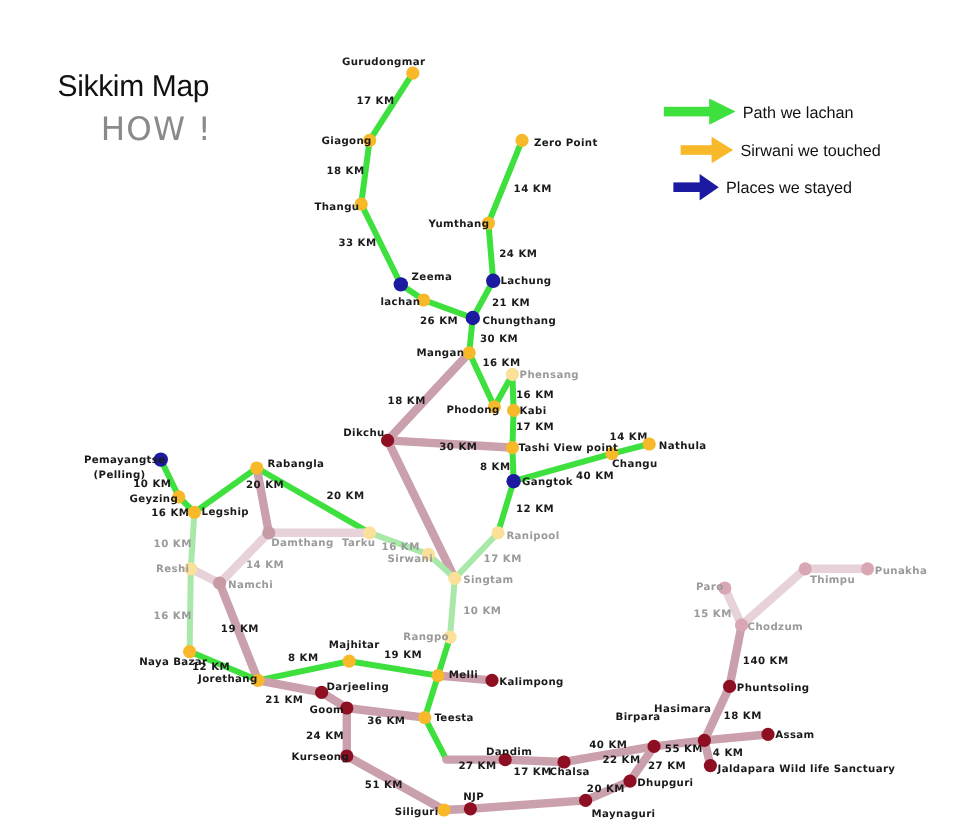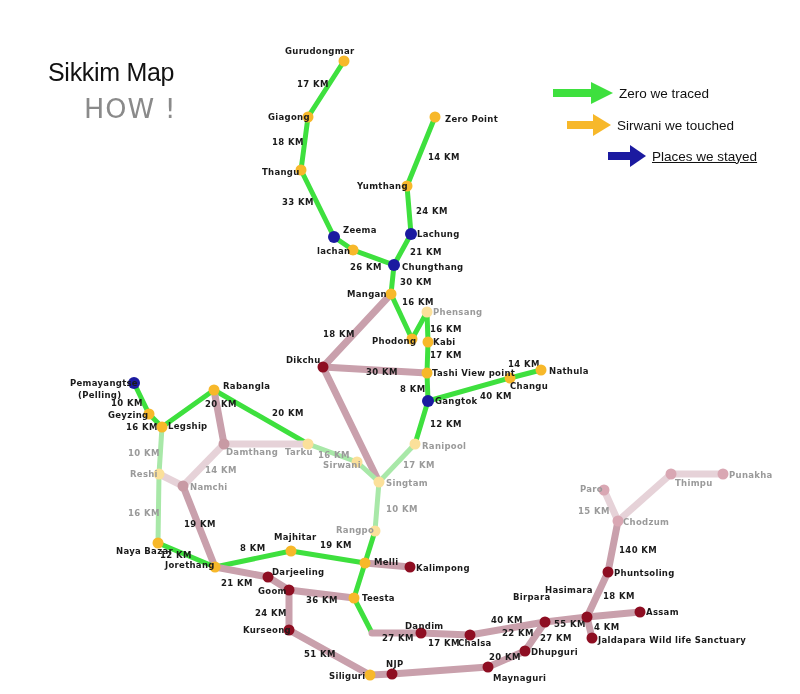--- a/index.html
+++ b/index.html
@@ -18,30 +18,30 @@
 <body>
 
 <div class="title">Sikkim Map</div>
 <div class="subtitle">HOW !</div>
 
 <div class="legend-item" style="left:553px; top:82px;">
   <svg width="60" height="22">
     <rect x="0" y="7" width="40" height="8" fill="#3ee03e"></rect>
     <polygon points="38,0 60,11 38,22" fill="#3ee03e"></polygon>
   </svg>
-  <span>Zero we traced</span>
+  <span>Path we lachan</span>
 </div>
 <div class="legend-item" style="left:567px; top:114px;">
   <svg width="44" height="22">
     <rect x="0" y="7" width="28" height="8" fill="#f7b82a"></rect>
     <polygon points="26,0 44,11 26,22" fill="#f7b82a"></polygon>
   </svg>
   <span>Sirwani we touched</span>
 </div>
-<div class="legend-item" style="left:608px; top:145px;text-decoration:underline;">
+<div class="legend-item" style="left:561px; top:145px;">
   <svg width="38" height="22">
     <rect x="0" y="7" width="24" height="8" fill="#1b1aa0"></rect>
     <polygon points="22,0 38,11 22,22" fill="#1b1aa0"></polygon>
   </svg>
   <span>Places we stayed</span>
 </div>
 
 <svg id="map" viewBox="0 0 800 694">
   <g id="routes">
       <line x1="344" y1="61" x2="308" y2="117" stroke="#3ee03e" stroke-width="5" stroke-linecap="round"></line>

